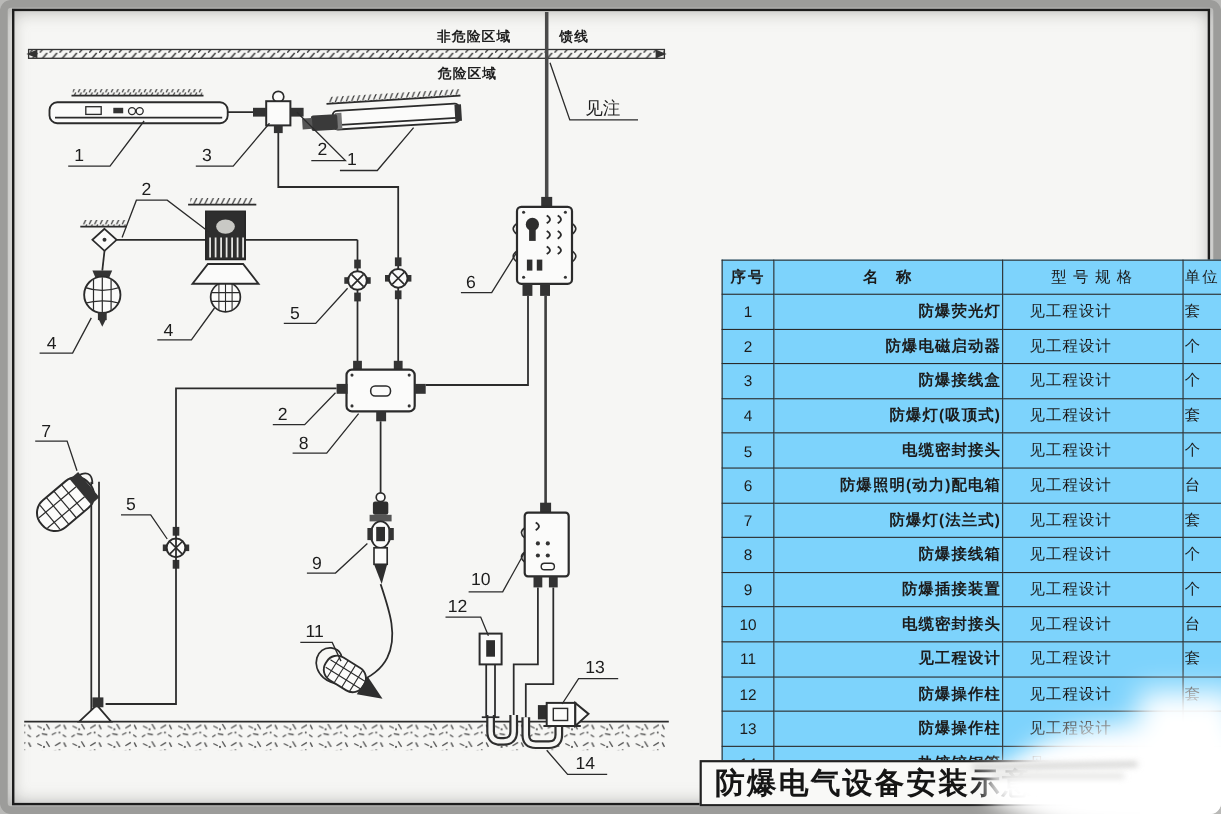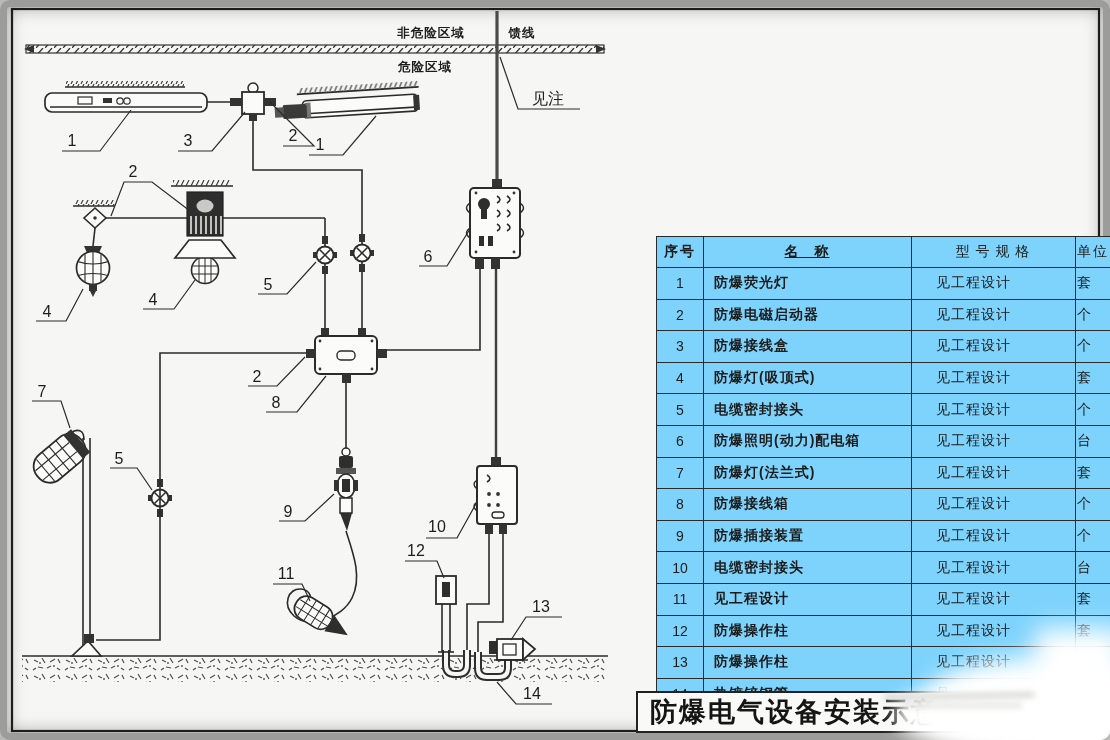--- a/index.html
+++ b/index.html
@@ -12,21 +12,21 @@
   svg .conduit{stroke:#3f3f3f;stroke-width:2.4;fill:none;}
   svg .leader{stroke:#2b2b2b;stroke-width:1.2;fill:none;}
   svg text.callout{font:16px "Liberation Sans",sans-serif;fill:#1d1d1d;text-anchor:middle;}
   svg text.area{font:700 12.5px "Liberation Sans",sans-serif;fill:#1d1d1d;text-anchor:middle;letter-spacing:1px;}
   .eqtable{position:absolute;left:656px;top:236px;width:460px;border-collapse:collapse;table-layout:fixed;
            background:#7dd3fc;}
   .eqtable th,.eqtable td{border:1.6px solid #2a2a2a;color:#1c1c1c;overflow:hidden;white-space:nowrap;}
   .eqtable th{height:28px;font-size:14px;font-weight:700;letter-spacing:2px;}
   .eqtable td{height:28.6px;font-size:14px;}
   .eqtable .c0{width:44px;text-align:center;}
-  .eqtable .c1{width:206px;text-align:left;padding-left:10px;font-weight:700;letter-spacing:1px;}
+  .eqtable .c1{width:206px;text-align:right;padding-left:10px;font-weight:700;letter-spacing:1px;}
   .eqtable .c2{width:162px;text-align:left;padding-left:24px;font-weight:400;letter-spacing:1px;}
   .eqtable .c3{width:48px;text-align:left;font-weight:400;}
   .titlebox{position:absolute;left:636px;top:691px;width:456px;height:38px;border:2.2px solid #222;
             background:#f9f9f7;font-size:27px;font-weight:700;color:#151515;letter-spacing:2px;
             line-height:38px;padding-left:12px;white-space:nowrap;overflow:hidden;}
   .blur{position:absolute;pointer-events:none;}
   .blob1{left:925px;top:658px;width:235px;height:100px;background:#fff;border-radius:45%;filter:blur(12px);}
   .blob2{left:897px;top:684px;width:240px;height:62px;background:#fff;border-radius:40%;filter:blur(9px);}
   .blob3{left:1035px;top:628px;width:90px;height:130px;background:#fff;filter:blur(13px);}
   .s1{left:884px;top:694px;width:150px;height:4px;background:#c7c7c5;filter:blur(3px);transform:rotate(-1deg);}
@@ -345,21 +345,21 @@
         <text x="532" y="699" class="callout">14</text>
         <path d="M580,109 L518,109 L500,57" class="leader"></path>
         <text x="548" y="104" class="callout">见注</text>
       </g>
   </svg>
 
   <table class="eqtable">
     <thead>
       <tr>
         <th class="c0">序号</th>
-        <th class="c1" style="text-align:center;padding-left:0;text-decoration:underline;">名　称</th>
+        <th class="c1" style="text-align:center;padding-left:0;">名　称</th>
         <th class="c2" style="text-align:center;padding-left:0;">型 号 规 格</th>
         <th class="c3">单位</th>
       </tr>
     </thead>
     <tbody>
         <tr>
           <td class="c0">1</td>
           <td class="c1">防爆荧光灯</td>
           <td class="c2">见工程设计</td>
           <td class="c3">套</td>

